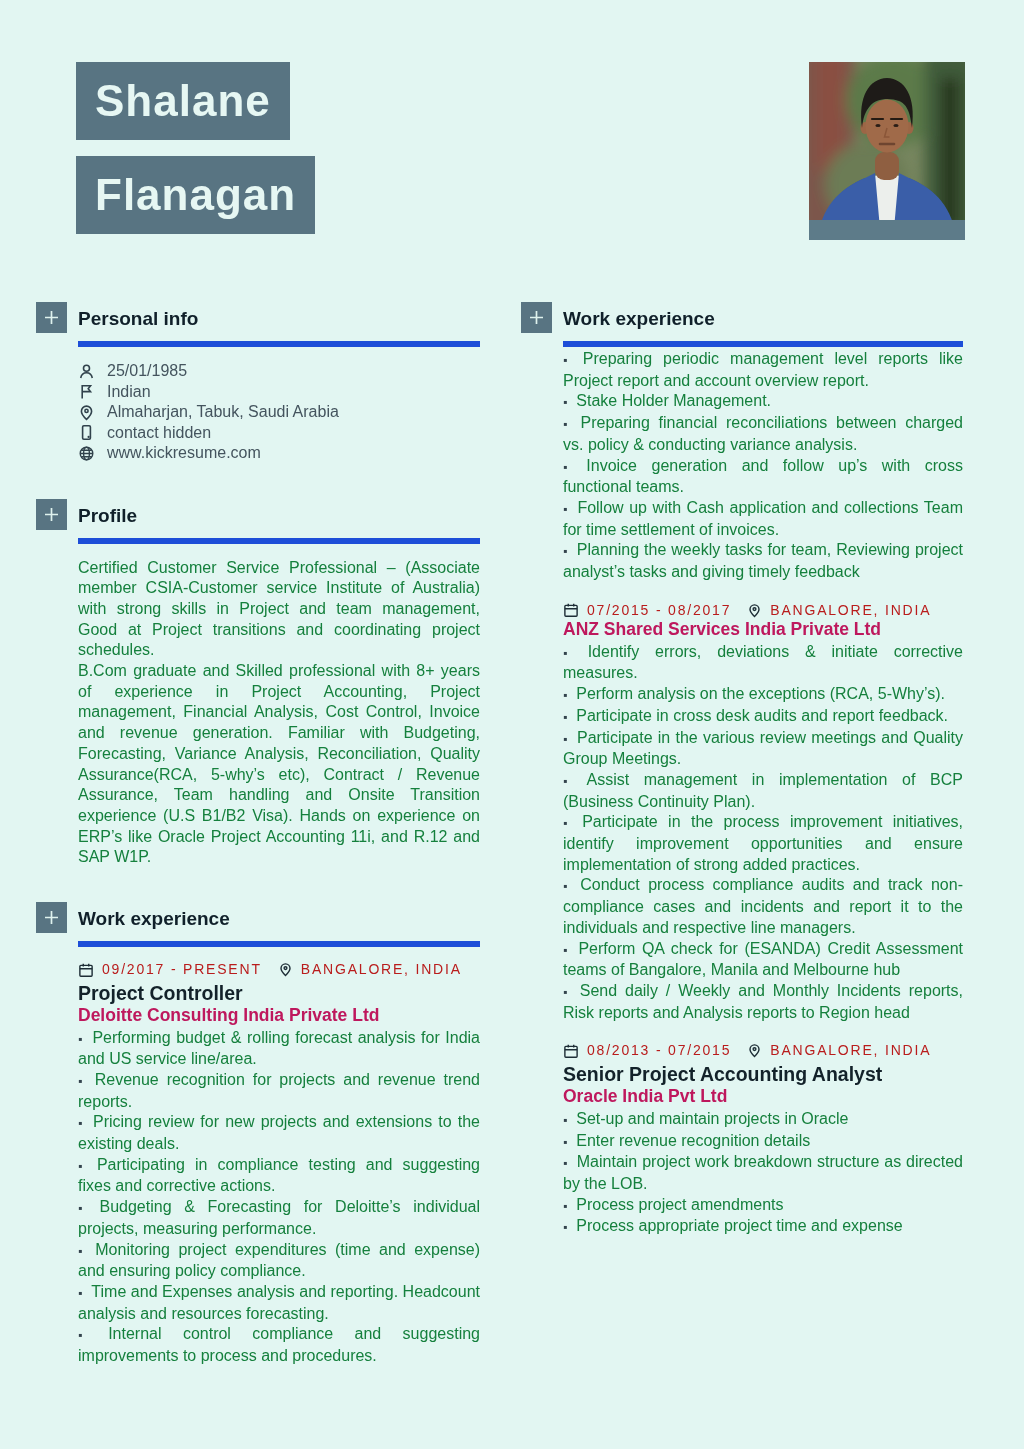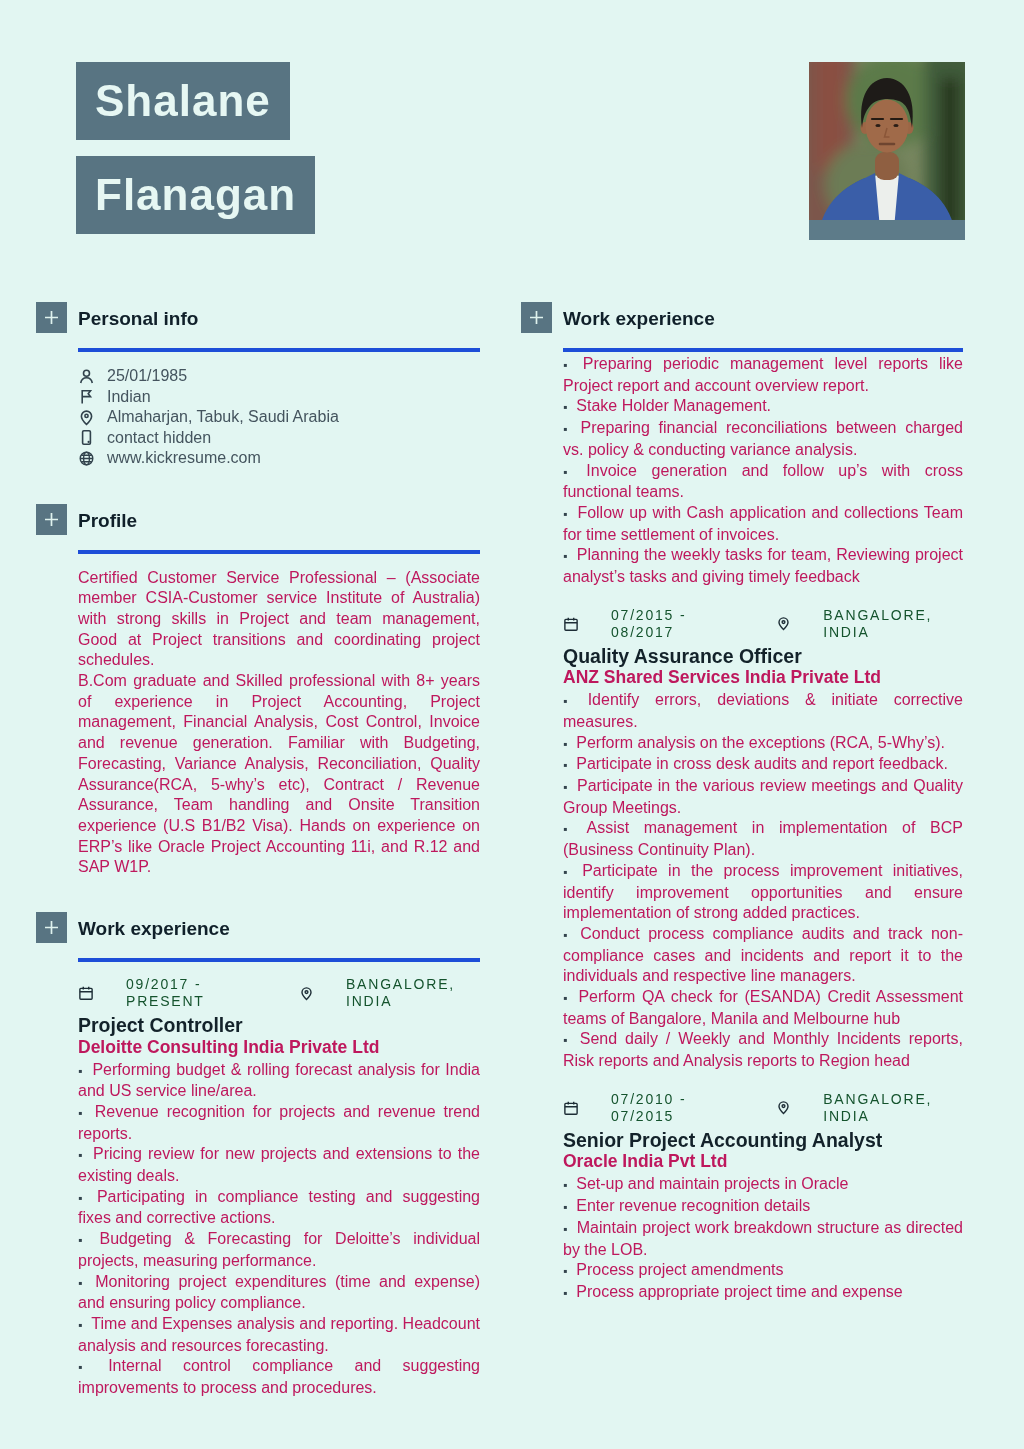--- a/index.html
+++ b/index.html
@@ -21,45 +21,45 @@
 
   
   .photo{position:absolute;left:809px;top:62px;width:156px;height:178px;}
 
   
   .col{position:absolute;top:306px;}
   .col-left{left:78px;width:402px;}
   .col-right{left:563px;width:400px;}
 
   
-  .sec-head{position:relative;border-bottom:4px solid #1d4ed8;padding-bottom:16px;}
+  .sec-head{position:relative;border-bottom:6px solid #1d4ed8;padding-bottom:9px;}
   .sec-title{font-size:19px;font-weight:bold;color:#10202a;line-height:26px;}
   .plus-box{
     position:absolute;left:-42px;top:-4px;width:31px;height:31px;background:#587482;
     display:flex;align-items:center;justify-content:center;
   }
 
   
   .pi-list{margin-top:15px;}
   .pi-row{display:flex;align-items:flex-start;height:20.5px;}
   .pi-icon{width:18px;height:18px;flex:0 0 18px;margin-right:11px;display:flex;align-items:center;}
   .pi-text{font-size:16px;color:#44545e;white-space:nowrap;}
 
   
   .para,.bullet{
-    font-size:16px;line-height:20.7px;text-align:justify;color:#be185d;
+    font-size:16px;line-height:20.7px;text-align:justify;color:#15803d;
   }
   .bullet::before{content:"▪";font-size:12px;color:#33434d;margin-right:9px;}
   .sec-gap{margin-top:38px;}
   .body-gap{margin-top:14px;}
 
   
   .entry{margin-top:19px;}
   .entry.first{margin-top:14px;}
-  .meta{display:flex;align-items:center;font-size:14px;letter-spacing:1.8px;color:#14532d;line-height:17px;gap:24px;}
+  .meta{display:flex;align-items:center;font-size:14px;letter-spacing:1.8px;color:#b91c1c;line-height:17px;}
   .meta .m-icon{display:flex;align-items:center;margin-right:8px;}
   .meta .m-date{margin-right:16px;}
   .role{font-size:19.5px;font-weight:bold;color:#13222a;line-height:21.5px;margin-top:5px;}
   .company{font-size:17.5px;font-weight:bold;color:#be185d;line-height:21px;}
   .bullets{margin-top:2px;}
 
   svg{display:block;}
 </style>
 </head>
 <body>
@@ -264,21 +264,20 @@
           </span>
           <span class="m-date">07/2015 - 08/2017</span>
           <span class="m-icon">
             <svg width="15" height="15" viewBox="0 0 17 17" fill="none" stroke="#1d2d36" stroke-width="1.6">
                 <path d="M8.5 15.4s-5.1-4.9-5.1-8.2a5.1 5.1 0 0 1 10.2 0c0 3.3-5.1 8.2-5.1 8.2z"></path>
                 <circle cx="8.5" cy="6.9" r="1.6"></circle>
               </svg>
           </span>
           <span>BANGALORE, INDIA</span>
         </div>
-        <div class="role">Quality Assurance Officer</div>
         <div class="company">ANZ Shared Services India Private Ltd</div>
         <div class="bullets">
           <div class="bullet">Identify errors, deviations &amp; initiate corrective measures.</div>
           <div class="bullet">Perform analysis on the exceptions (RCA, 5-Why’s).</div>
           <div class="bullet">Participate in cross desk audits and report feedback.</div>
           <div class="bullet">Participate in the various review meetings and Quality Group Meetings.</div>
           <div class="bullet">Assist management in implementation of BCP (Business Continuity Plan).</div>
           <div class="bullet">Participate in the process improvement initiatives, identify improvement opportunities and ensure implementation of strong added practices.</div>
           <div class="bullet">Conduct process compliance audits and track non-compliance cases and incidents and report it to the individuals and respective line managers.</div>
           <div class="bullet">Perform QA check for (ESANDA) Credit Assessment teams of Bangalore, Manila and Melbourne hub</div>
@@ -287,21 +286,21 @@
       </div>
 
       <div class="entry">
         <div class="meta">
           <span class="m-icon">
             <svg width="16" height="16" viewBox="0 0 17 17" fill="none" stroke="#1d2d36" stroke-width="1.5">
                 <rect x="2" y="3.6" width="13" height="11.6" rx="1"></rect>
                 <path d="M2 7.2h13M5.6 1.8v3M11.4 1.8v3"></path>
               </svg>
           </span>
-          <span class="m-date">07/2010 - 07/2015</span>
+          <span class="m-date">08/2013 - 07/2015</span>
           <span class="m-icon">
             <svg width="15" height="15" viewBox="0 0 17 17" fill="none" stroke="#1d2d36" stroke-width="1.6">
                 <path d="M8.5 15.4s-5.1-4.9-5.1-8.2a5.1 5.1 0 0 1 10.2 0c0 3.3-5.1 8.2-5.1 8.2z"></path>
                 <circle cx="8.5" cy="6.9" r="1.6"></circle>
               </svg>
           </span>
           <span>BANGALORE, INDIA</span>
         </div>
         <div class="role">Senior Project Accounting Analyst</div>
         <div class="company">Oracle India Pvt Ltd</div>

